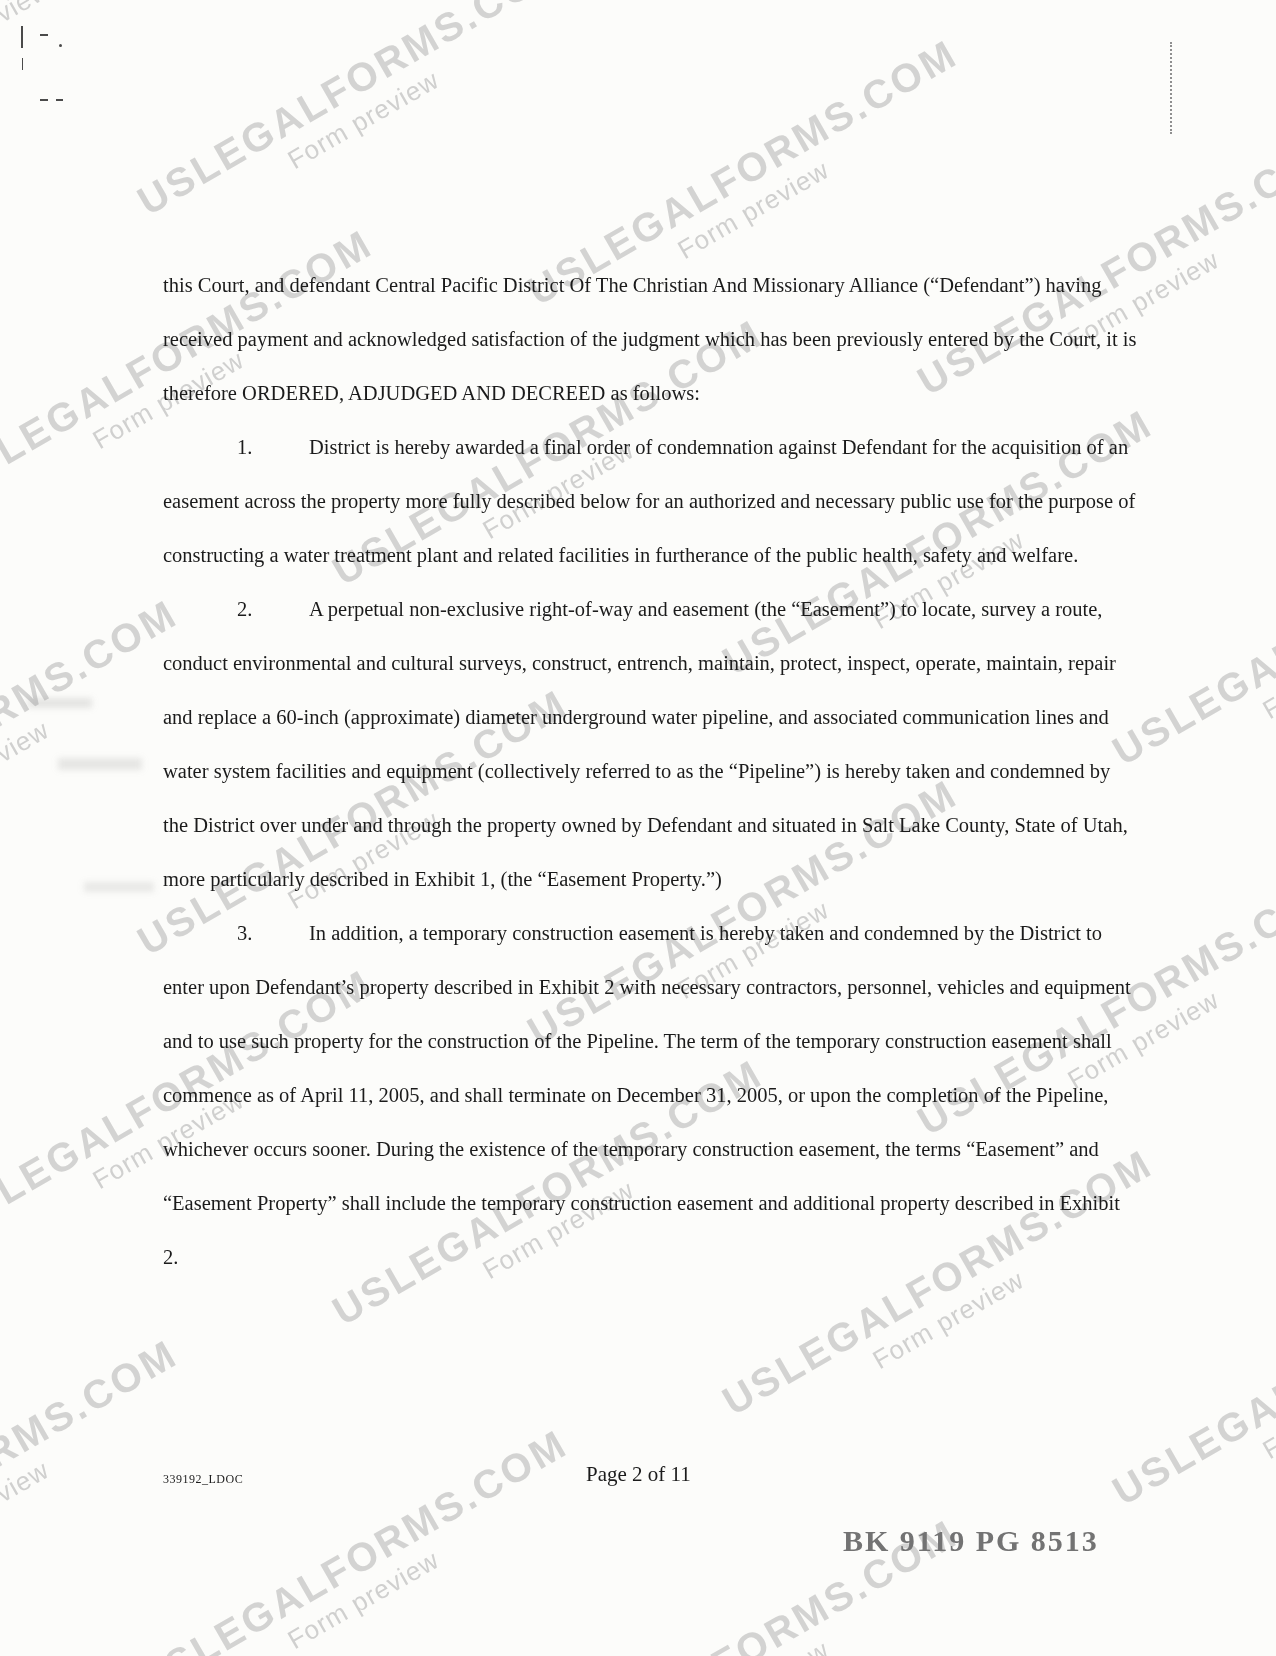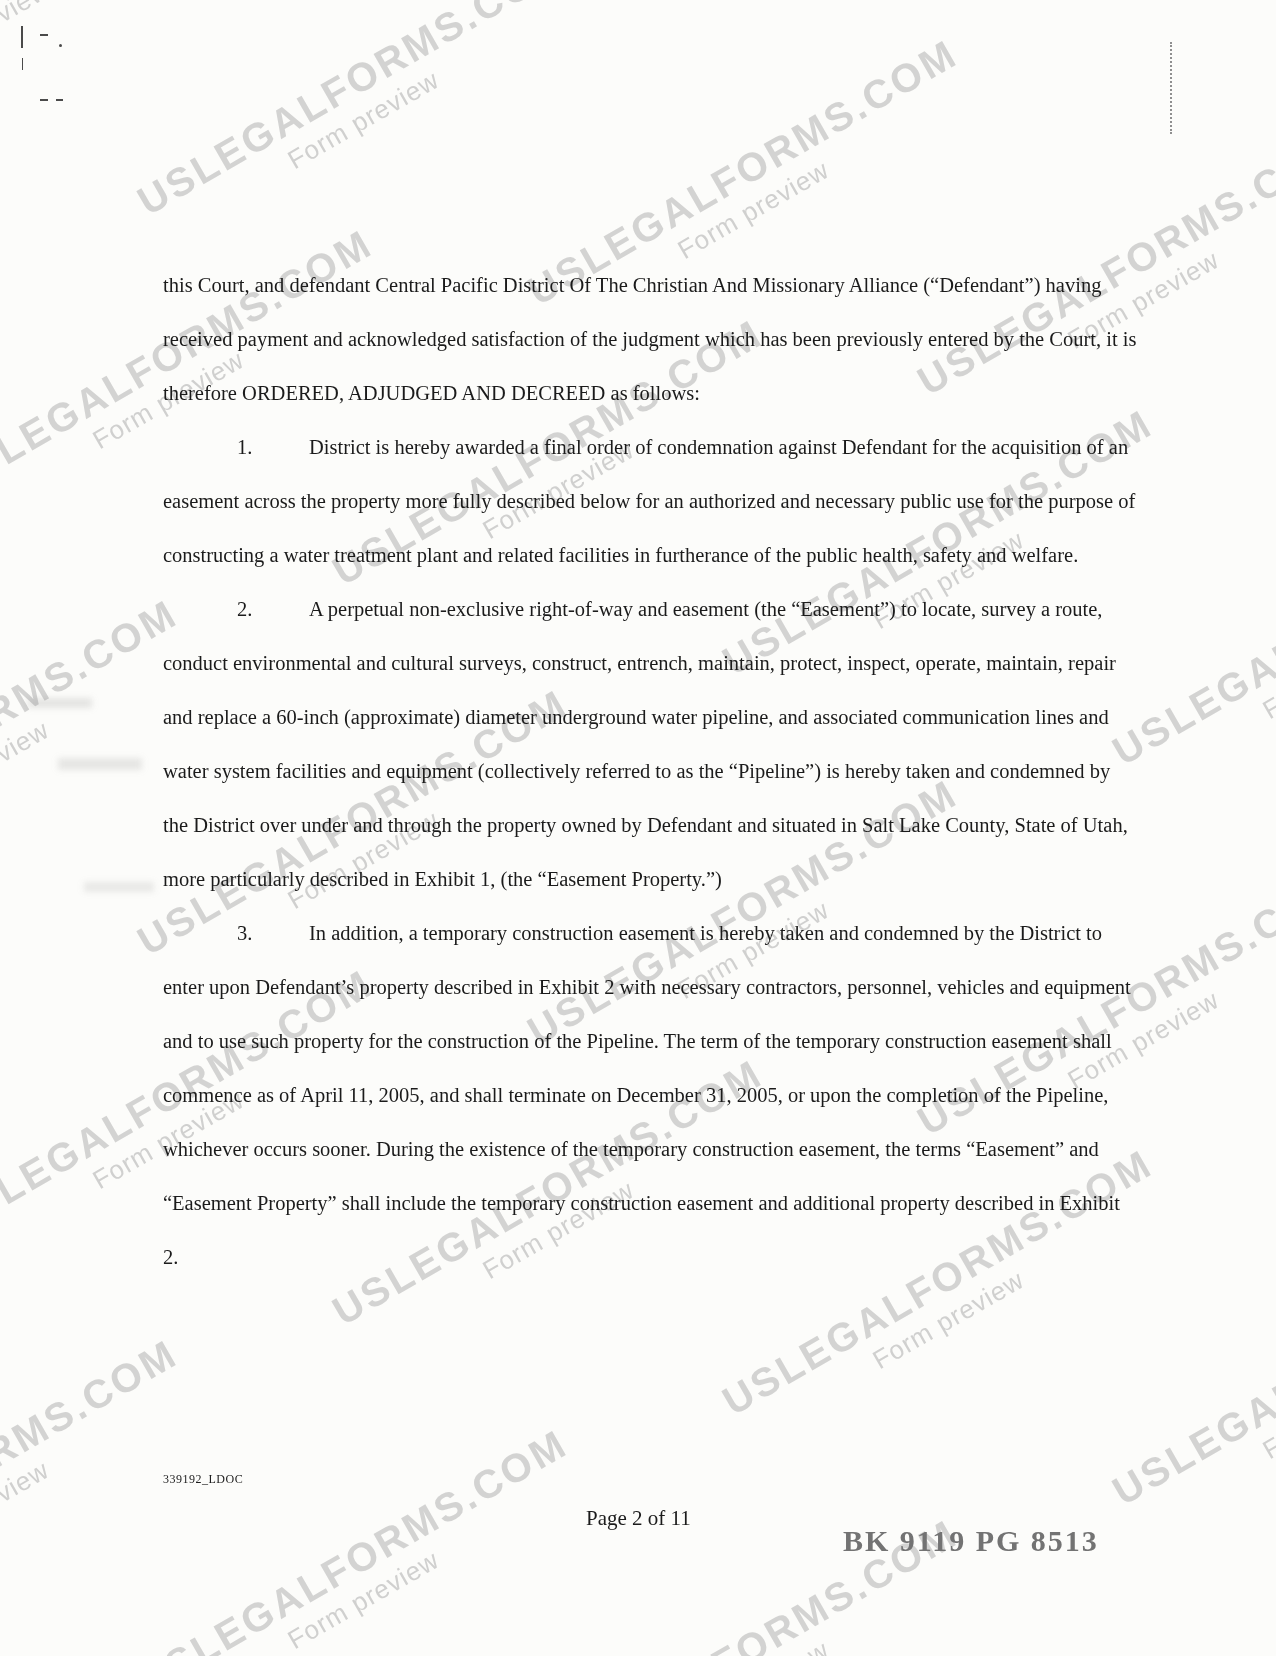--- a/index.html
+++ b/index.html
@@ -30,21 +30,21 @@
     position:absolute;left:163px;top:258px;width:976px;z-index:2;
     font-size:20.5px;line-height:54px;
   }
   .para{margin:0;text-align:left;}
   .pnum{display:inline-block;margin-left:74px;width:72px;}
   .footer-docid{
     position:absolute;left:163px;top:1472px;z-index:2;
     font-size:12px;letter-spacing:0.5px;
   }
   .footer-page{
-    position:absolute;left:586px;top:1506px;z-index:2;
+    position:absolute;left:586px;top:1462px;z-index:2;
     font-size:21px;
   }
   .stamp{
     position:absolute;left:843px;top:1524px;z-index:2;
     font-family:Liberation Serif, serif;
     font-weight:bold;font-size:30px;letter-spacing:2px;color:#737373;
   }
   
   .artifact{position:absolute;z-index:3;background:#4a4a4a;}
   .a-v1{left:21px;top:26px;width:2px;height:22px;}

